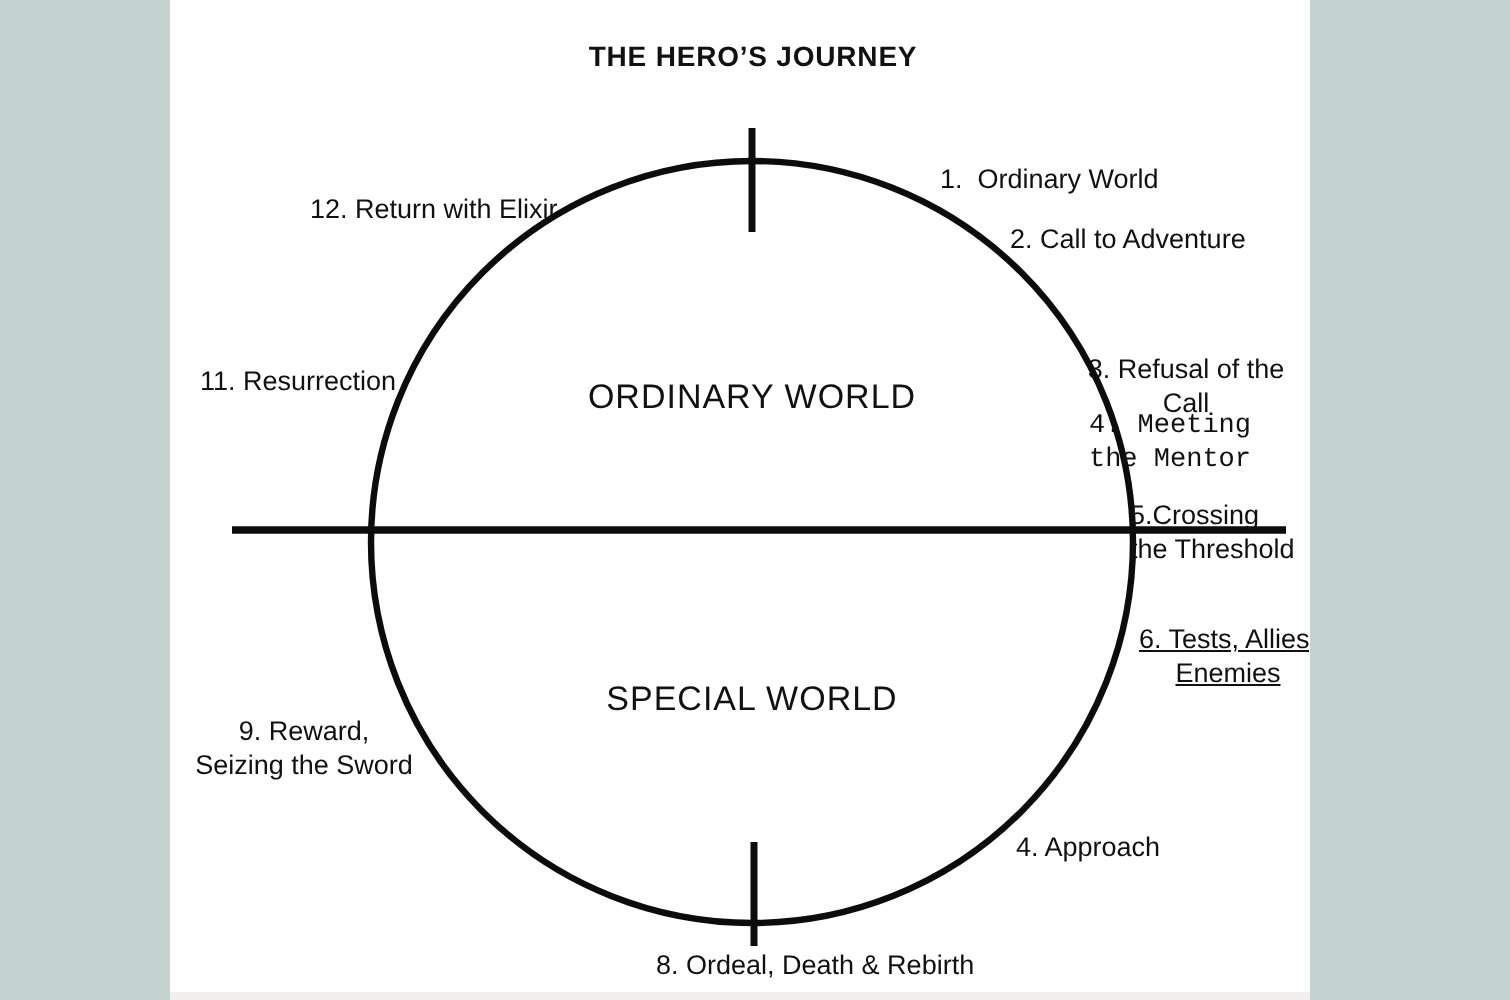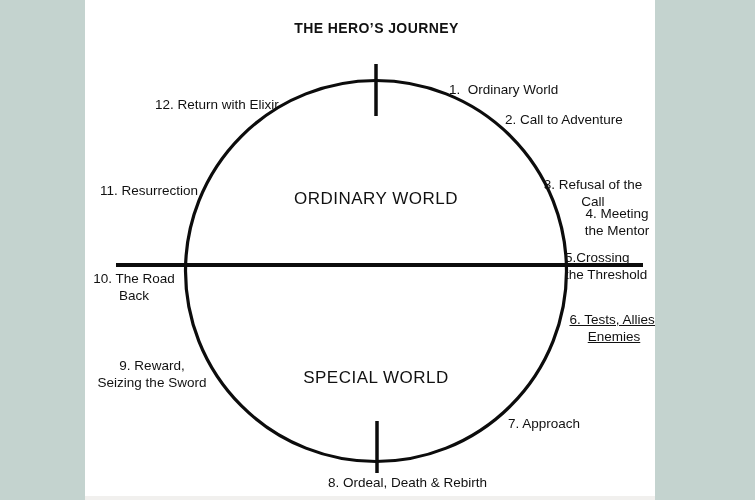--- a/index.html
+++ b/index.html
@@ -58,34 +58,34 @@
   .region {
     position: absolute;
     left: 246px;
     width: 260px;
     text-align: center;
     font-size: 17px;
     letter-spacing: 0.5px;
     color: #111;
   }
   
-  .s1  { left: 449px; top: 81px; text-align: center;  }
+  .s1  { left: 470px; top: 81px; text-align: center;  }
   .s2  { left: 505px; top: 111px; }
   .s3  { left: 537px; top: 156px; width: 112px; margin-top: 20px; }
-  .s4  { left: 572px; top: 205px; width: 90px;  }
+  .s4  { left: 540px; top: 205px; width: 90px; font-family: Liberation Mono, monospace;  }
   .s5  { left: 565px; top: 249px; }
   .s6  { left: 560px; top: 311px; width: 108px; text-decoration: underline; }
   .s7  { left: 508px; top: 415px; }
   .s8  { left: 328px; top: 474px; }
   .s9  { left: 93px;  top: 357px; width: 118px; }
   .s10 { left: 88px;  top: 270px; width: 92px;  }
   .s11 { left: 100px; top: 156px; margin-top: 26px; }
   .s12 { left: 155px; top: 84px; margin-top: 12px;  }
   .region-upper { top: 189px; }
-  .region-lower { top: 340px; margin-top: 28px; }
+  .region-lower { top: 340px; }
 </style>
 </head>
 <body>
 
 <div id="stage-root">
 
   <div class="sheet"></div>
   <div class="bottom-strip"></div>
 
   <div class="title">THE HERO’S JOURNEY</div>
@@ -103,22 +103,20 @@
   <div class="lbl s1">1.&nbsp; Ordinary World</div>
   <div class="lbl s2">2. Call to Adventure</div>
   <div class="lbl s3 center">3. Refusal of the
 Call</div>
   <div class="lbl s4 center">4. Meeting
 the Mentor</div>
   <div class="lbl s5">5.Crossing
 the Threshold</div>
   <div class="lbl s6 center">6. Tests, Allies,
 Enemies</div>
-  <div class="lbl s7">7. Approach</div>
+  <div class="lbl s7">4. Approach</div>
   <div class="lbl s8">8. Ordeal, Death &amp; Rebirth</div>
   <div class="lbl s9 center">9. Reward,
 Seizing the Sword</div>
-  <div class="lbl s10 center">10. The Road
-Back</div>
   <div class="lbl s11">11. Resurrection</div>
   <div class="lbl s12">12. Return with Elixir</div>
 
 </div>
 
 </body></html>

